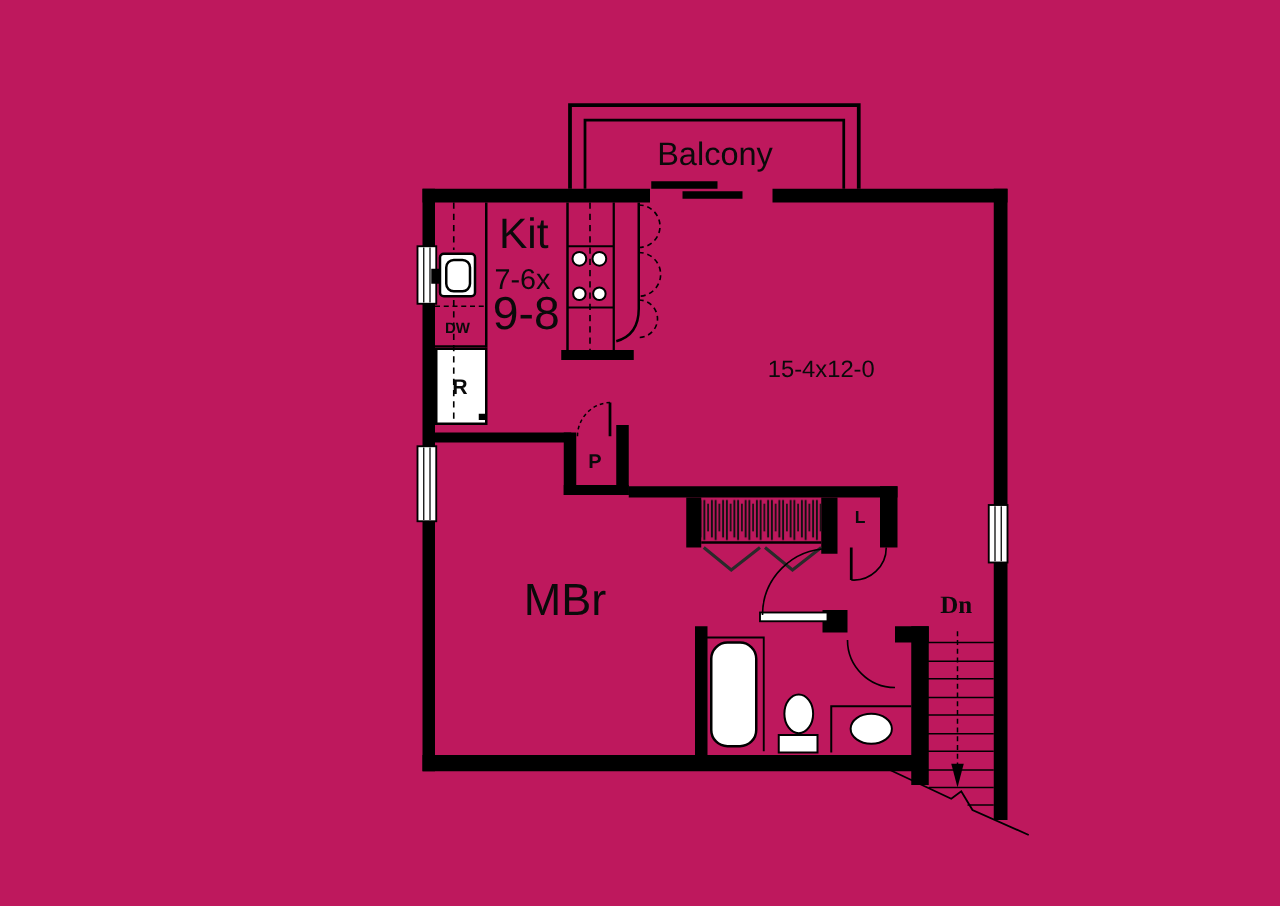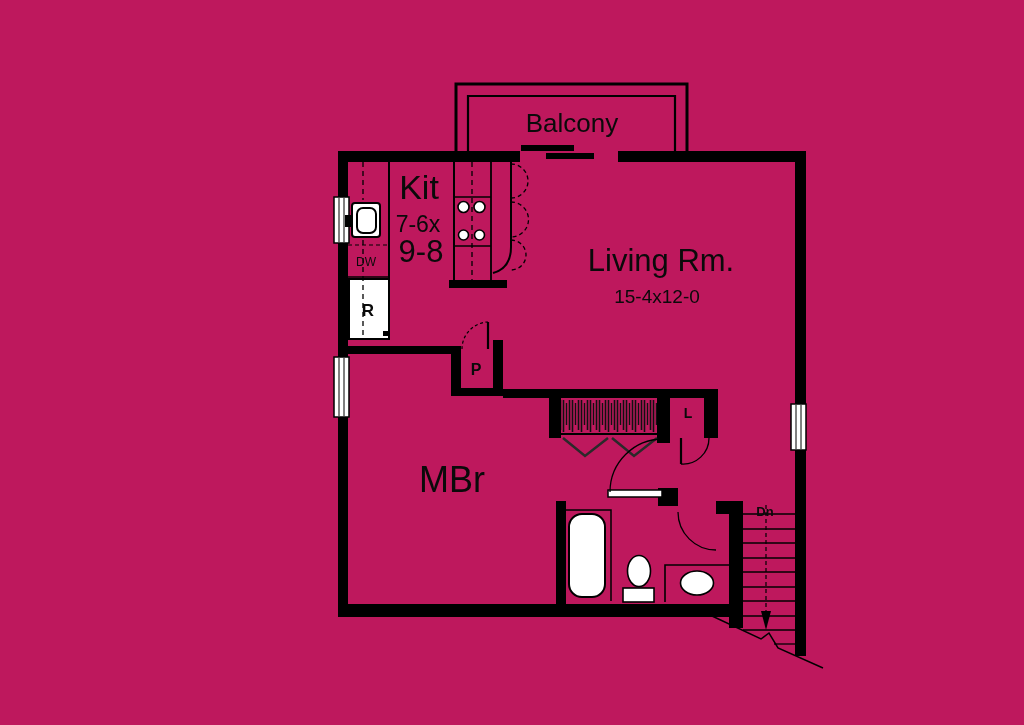--- a/index.html
+++ b/index.html
@@ -22,30 +22,30 @@
     position: absolute;
     transform: translate(-50%, -50%);
     color: #0a0a0a;
     white-space: nowrap;
     line-height: 1;
     user-select: none;
   }
   .lbl-balcony   { left: 572px; top: 123px; font-size: 26px; }
   .lbl-kit       { left: 419px; top: 187px; font-size: 34px; }
   .lbl-kit-dim1  { left: 418px; top: 224px; font-size: 23px; }
-  .lbl-kit-dim2  { left: 421px; top: 251px; font-size: 31px; }
+  .lbl-kit-dim2  { left: 421px; top: 251px; font-size: 37px; }
   .lbl-living    { left: 661px; top: 260px; font-size: 31px; }
   .lbl-living-d  { left: 657px; top: 296px; font-size: 19px; }
   .lbl-mbr       { left: 452px; top: 480px; font-size: 36px; }
   .lbl-mbr-d     { left: 447px; top: 518px; font-size: 30px; }
-  .lbl-dn        { left: 765px; top: 511px; font-size: 13px; font-weight: 700; }
+  .lbl-dn        { left: 765px; top: 484px; font-size: 20px; font-weight: 700; font-family: Liberation Serif, serif; }
   .lbl-p         { left: 476px; top: 370px; font-size: 16px; font-weight: 700; }
   .lbl-l         { left: 688px; top: 413px; font-size: 14px; font-weight: 700; }
   .lbl-r         { left: 368px; top: 310px; font-size: 17px; font-weight: 700; }
-  .lbl-dw        { left: 366px; top: 262px; font-size: 12px; }
+  .lbl-dw        { left: 366px; top: 262px; font-size: 12px; font-weight: bold; }
 </style>
 </head>
 <body>
 
 <div class="canvas">
 
   <svg width="1024" height="725" viewBox="0 0 1024 725">
 
     <defs>
       <pattern id="closet-hatch" x="562" y="399" width="9" height="34" patternUnits="userSpaceOnUse">
@@ -192,21 +192,20 @@
       <line x1="766" y1="505" x2="766" y2="612" stroke="#000" stroke-width="1.2" stroke-dasharray="4,3"></line>
       <polygon points="766,630 761,611 771,611" fill="#000"></polygon>
       <path d="M 712,616 L 761,639 L 769,633 L 778,648 L 823,668" fill="none" stroke="#000" stroke-width="1.5"></path>
     </g>
   </svg>
 
   <div class="lbl lbl-balcony">Balcony</div>
   <div class="lbl lbl-kit">Kit</div>
   <div class="lbl lbl-kit-dim1">7-6x</div>
   <div class="lbl lbl-kit-dim2">9-8</div>
-  <div class="lbl lbl-living">Living Rm.</div>
   <div class="lbl lbl-living-d">15-4x12-0</div>
   <div class="lbl lbl-mbr">MBr</div>
   <div class="lbl lbl-dn">Dn</div>
   <div class="lbl lbl-p">P</div>
   <div class="lbl lbl-l">L</div>
   <div class="lbl lbl-r">R</div>
   <div class="lbl lbl-dw">DW</div>
 
 </div>
 

